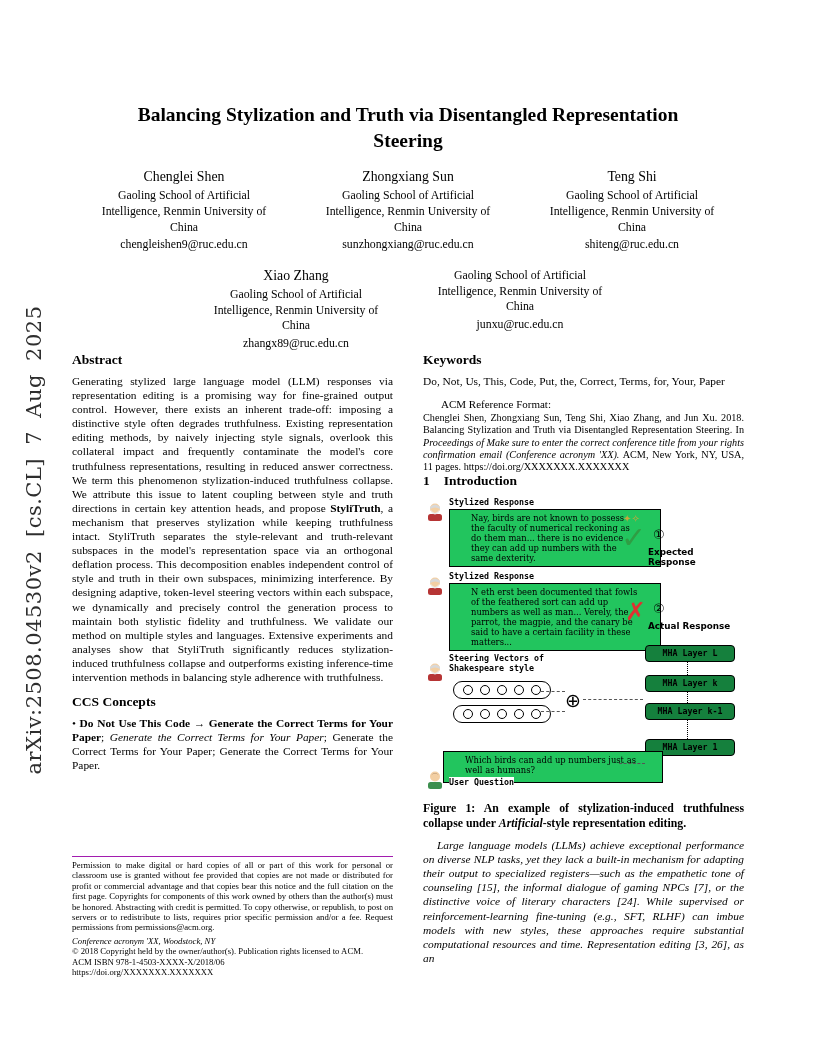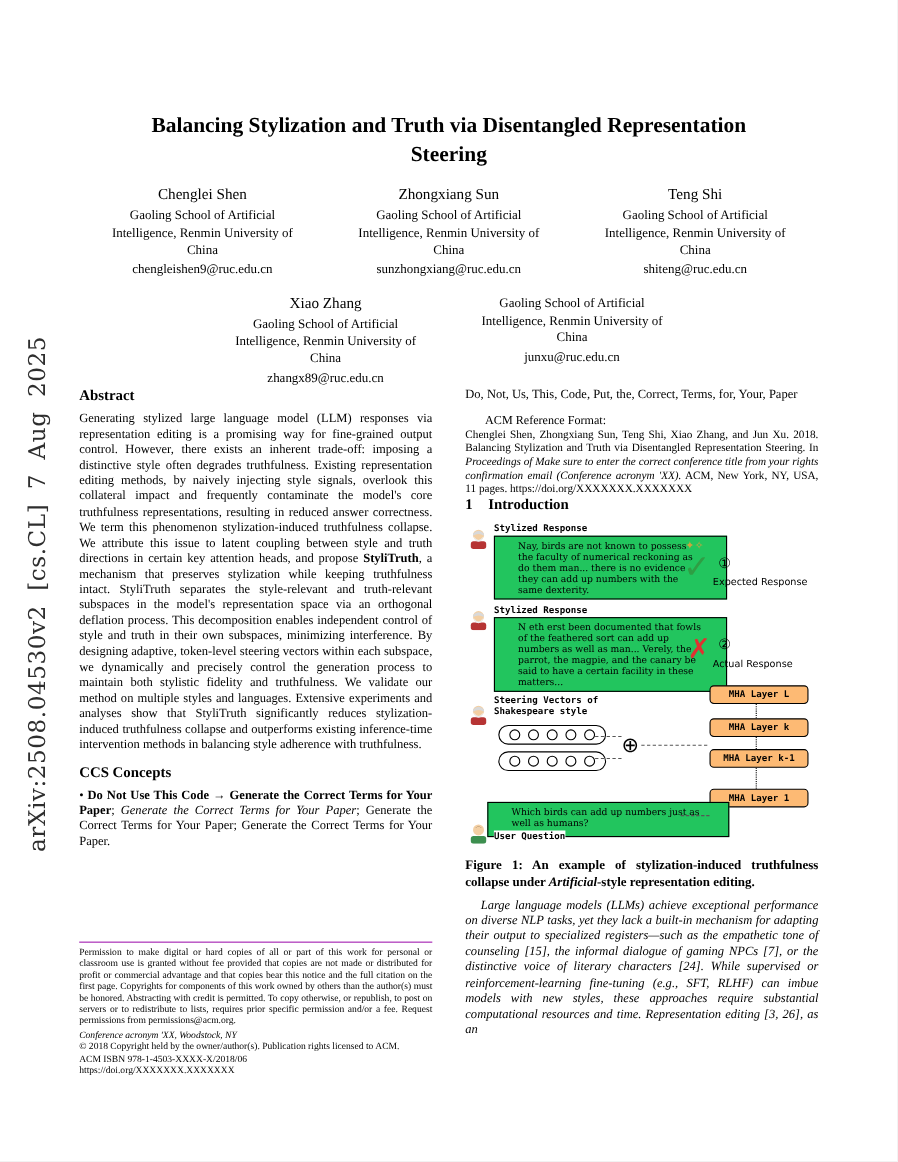--- a/index.html
+++ b/index.html
@@ -36,27 +36,27 @@
   .figure{position:relative;height:300px;margin:6px 0 6px 0;font-family:"DejaVu Sans",sans-serif;}
   .f-abs{position:absolute;}
   .fig-label{font-family:"DejaVu Sans Mono",monospace;font-weight:bold;font-size:8.3px;background:#fff;}
   .fig-box{border:1px solid #000;background:#22c55e;font-size:8.4px;line-height:10px;
            padding:3px 21px;font-family:"DejaVu Serif",serif;text-align:left;}
   .pill{border:1.4px solid #000;border-radius:9px;width:86px;height:16px;display:flex;
         align-items:center;justify-content:space-around;padding:0 5px;background:#fff;}
   .dot{width:8px;height:8px;border:1.2px solid #000;border-radius:50%;background:#fff;}
   .mha-box{border:1.4px solid #000;border-radius:4px;width:88px;height:15px;text-align:center;
            font-family:"DejaVu Sans Mono",monospace;font-size:8.3px;font-weight:bold;
-           line-height:15px;background:#fdba74;}
+           line-height:15px;background:#15803d;}
   .check{color:#2f9e44;font-size:30px;font-weight:bold;line-height:1;}
   .cross{color:#e03131;font-size:25px;font-weight:bold;line-height:1;}
   .sparkle{color:#caa53d;font-size:10px;}
   .oplus{font-size:19px;line-height:1;}
   .circnum{font-size:13px;}
-  .sidelabel{font-size:8.8px;font-weight:normal;font-family:"DejaVu Sans",sans-serif;}
+  .sidelabel{font-size:8.8px;font-weight:bold;font-family:"DejaVu Sans",sans-serif;}
   .vdots{border-left:1.6px dotted #000;width:0;}
   .hdots{border-top:1.6px dashed #555;height:0;}
   .fig-caption{font-size:11.8px;font-weight:bold;line-height:14.5px;text-align:justify;margin-top:6px;}
   .avatar{display:block;}
 </style>
 </head>
 <body>
 
 <div class="page">
 
@@ -100,20 +100,21 @@
 
     <div class="col">
       <h2 class="sec">Abstract</h2>
       <div class="body-text"><span>Generating stylized large language model (LLM) responses via representation editing is a promising way for fine-grained output control. However, there exists an inherent trade-off: imposing a distinctive style often degrades truthfulness. Existing representation editing methods, by naively injecting style signals, overlook this collateral impact and frequently contaminate the model's core truthfulness representations, resulting in reduced answer correctness. We term this phenomenon stylization-induced truthfulness collapse. We attribute this issue to latent coupling between style and truth directions in certain key attention heads, and propose </span><span style="font-weight: bold;">StyliTruth</span><span>, a mechanism that preserves stylization while keeping truthfulness intact. StyliTruth separates the style-relevant and truth-relevant subspaces in the model's representation space via an orthogonal deflation process. This decomposition enables independent control of style and truth in their own subspaces, minimizing interference. By designing adaptive, token-level steering vectors within each subspace, we dynamically and precisely control the generation process to maintain both stylistic fidelity and truthfulness. We validate our method on multiple styles and languages. Extensive experiments and analyses show that StyliTruth significantly reduces stylization-induced truthfulness collapse and outperforms existing inference-time intervention methods in balancing style adherence with truthfulness.</span></div>
 
       <h2 class="sec" style="margin-top:10px;">CCS Concepts</h2>
       <div class="body-text"><span>• </span><span style="font-weight: bold;">Do Not Use This Code → Generate the Correct Terms for Your Paper</span><span>; </span><span style="font-style: italic;">Generate the Correct Terms for Your Paper</span><span>; Generate the Correct Terms for Your Paper; Generate the Correct Terms for Your Paper.</span></div>
     </div>
 
     <div class="col">
+      <h2 class="sec">Keywords</h2>
       <div class="body-text">Do, Not, Us, This, Code, Put, the, Correct, Terms, for, Your, Paper</div>
 
       <div class="ref-head">ACM Reference Format:</div>
       <div class="smallref"><span>Chenglei Shen, Zhongxiang Sun, Teng Shi, Xiao Zhang, and Jun Xu. 2018. Balancing Stylization and Truth via Disentangled Representation Steering. In </span><span style="font-style: italic;">Proceedings of Make sure to enter the correct conference title from your rights confirmation email (Conference acronym 'XX).</span><span> ACM, New York, NY, USA, 11 pages. https://doi.org/XXXXXXX.XXXXXXX</span></div>
 
       <h2 class="sec intro-head">
         <span class="num">1</span><span>Introduction</span>
       </h2>
 
       <div class="figure">

